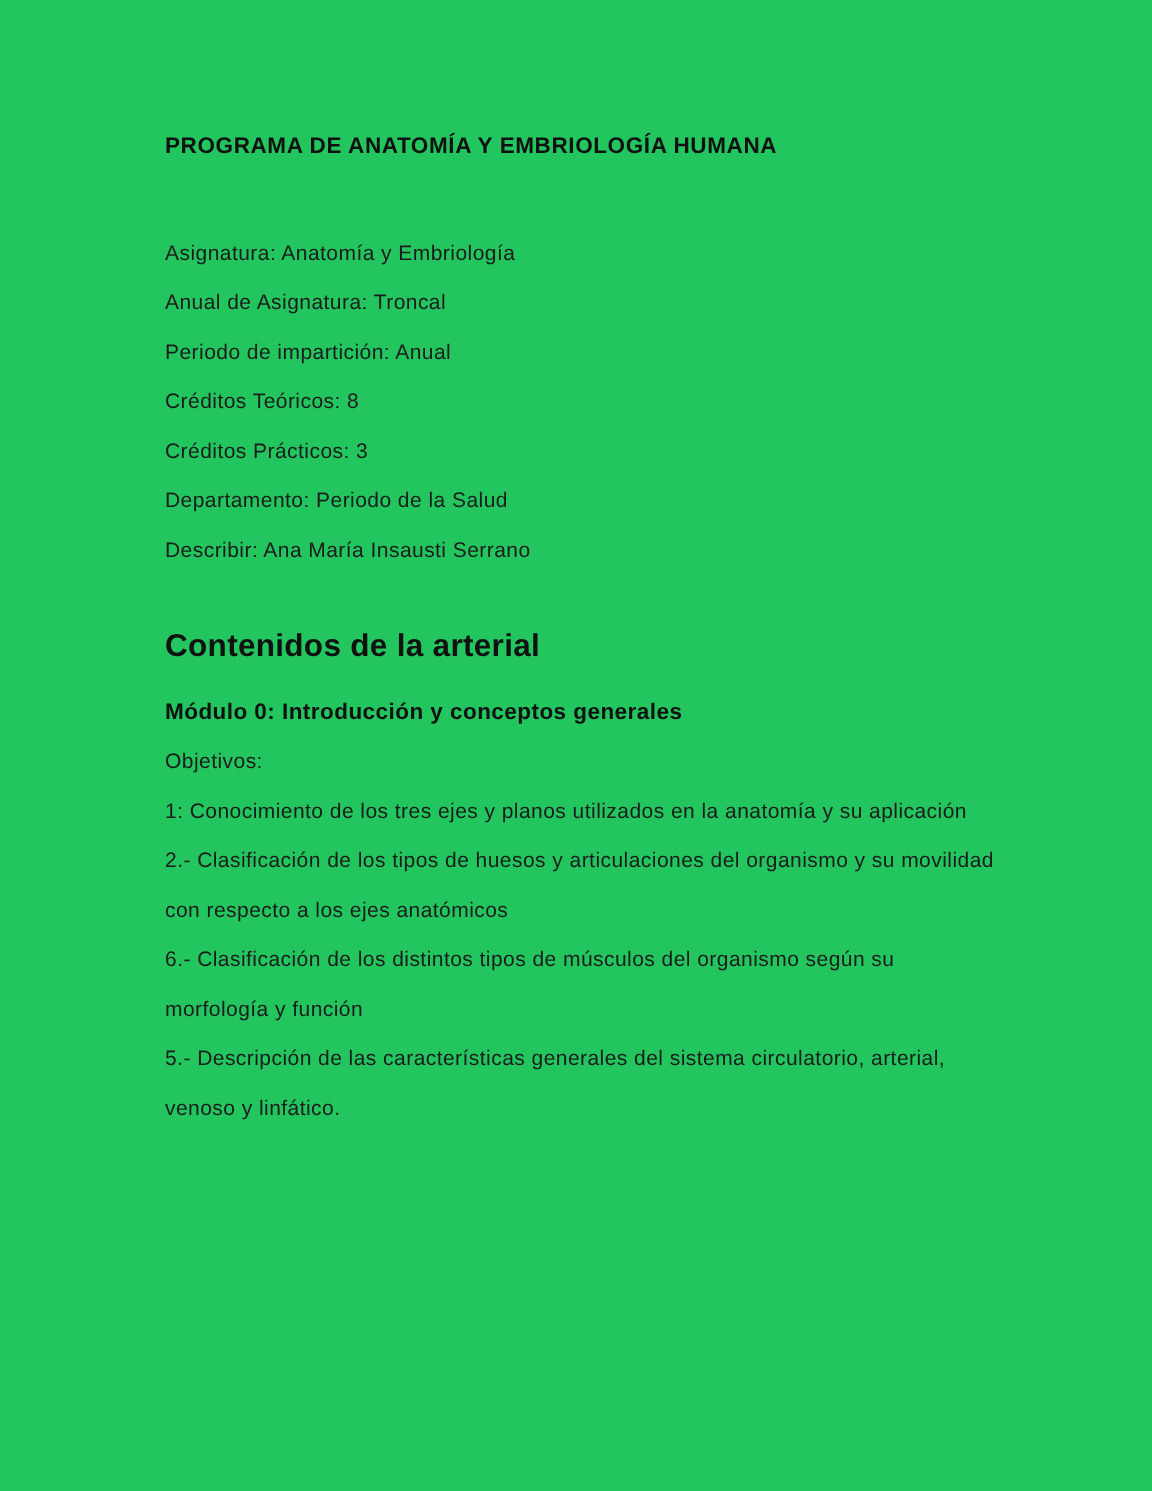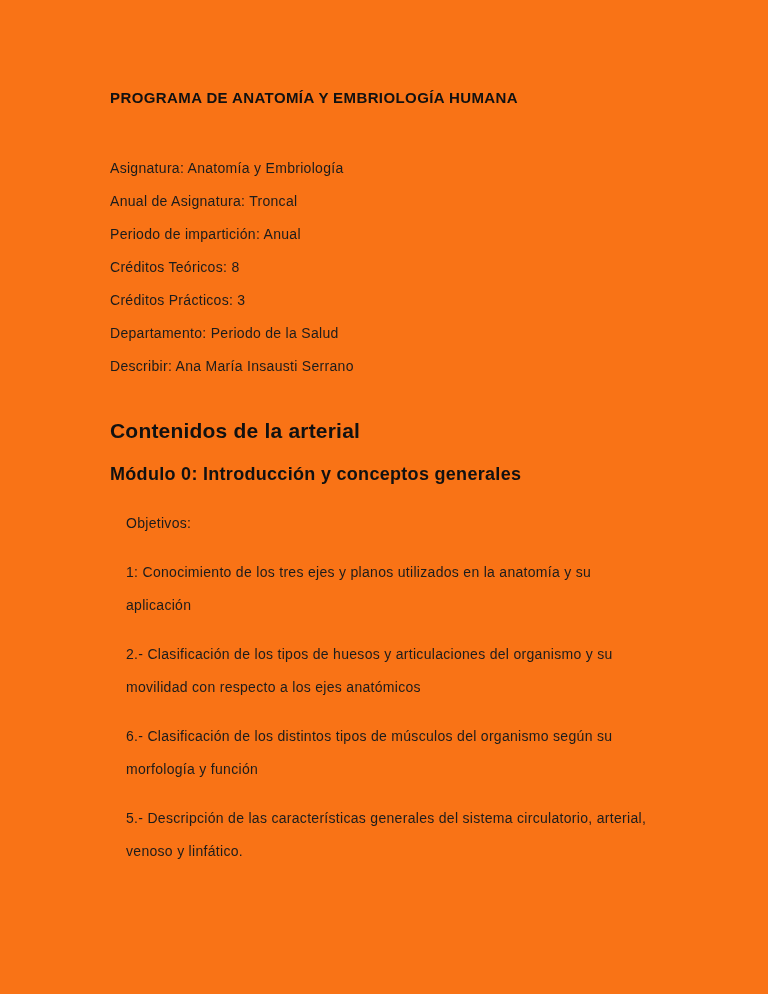--- a/index.html
+++ b/index.html
@@ -4,21 +4,21 @@
 <style>
   html, body {
     margin: 0;
     padding: 0;
     background: #ffffff;
   }
   .page {
     position: relative;
     width: 768px;
     height: 994px;
-    background: #f97316;
+    background: #22c55e;
     box-sizing: border-box;
     padding: 88px 100px 0 110px;
     font-family: "Liberation Sans", "DejaVu Sans", sans-serif;
     color: #1a1a1a;
     overflow: hidden;
   }
   .doc-title {
     font-size: 15px;
     font-weight: bold;
     letter-spacing: 0.4px;
@@ -38,29 +38,29 @@
   }
   .section-heading {
     font-size: 21px;
     font-weight: bold;
     letter-spacing: 0.2px;
     line-height: 28px;
     margin: 0 0 13px 0;
     color: #111111;
   }
   .module-heading {
-    font-size: 18px;
+    font-size: 15px;
     font-weight: bold;
     letter-spacing: 0.3px;
     line-height: 33px;
     margin: 0;
     color: #111111;
   }
   .body-text p {
-    margin: 16px;
+    margin: 0;
     font-size: 14px;
     line-height: 33px;
     letter-spacing: 0.3px;
     color: #1c1c1c;
     max-width: 556px;
   }
 </style>
 </head>
 <body>
 

